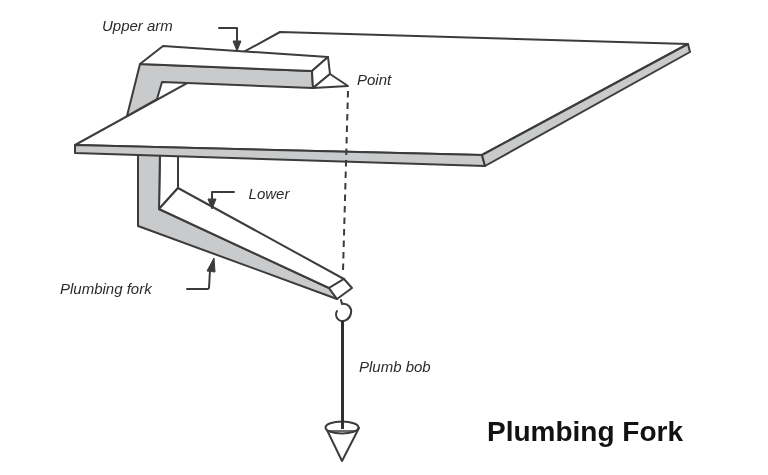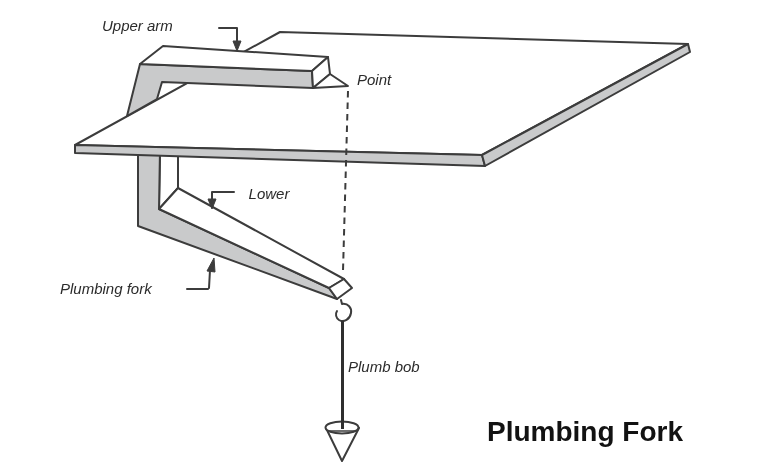--- a/index.html
+++ b/index.html
@@ -27,21 +27,21 @@
     color: #2b2b2b;
     font-size: 15px;
     line-height: 22px;
     white-space: nowrap;
     font-style: italic;
   }
   .lbl-upper-arm     { left: 102px; top: 15px; }
   .lbl-point         { left: 357px; top: 69px; }
   .lbl-lower-arm     { left: 233px; top: 181px; width: 72px; text-align: center; line-height: 25px; white-space: normal; }
   .lbl-plumbing-fork { left: 60px;  top: 278px; }
-  .lbl-plumb-bob     { left: 348px; top: 356px; text-align: center; }
+  .lbl-plumb-bob     { left: 359px; top: 356px; text-align: center; }
   .figure-title {
     position: absolute;
     left: 487px; top: 415px;
     font-size: 28px;
     line-height: 34px;
     font-weight: bold;
     color: #121212;
     white-space: nowrap;
   }
 </style>

